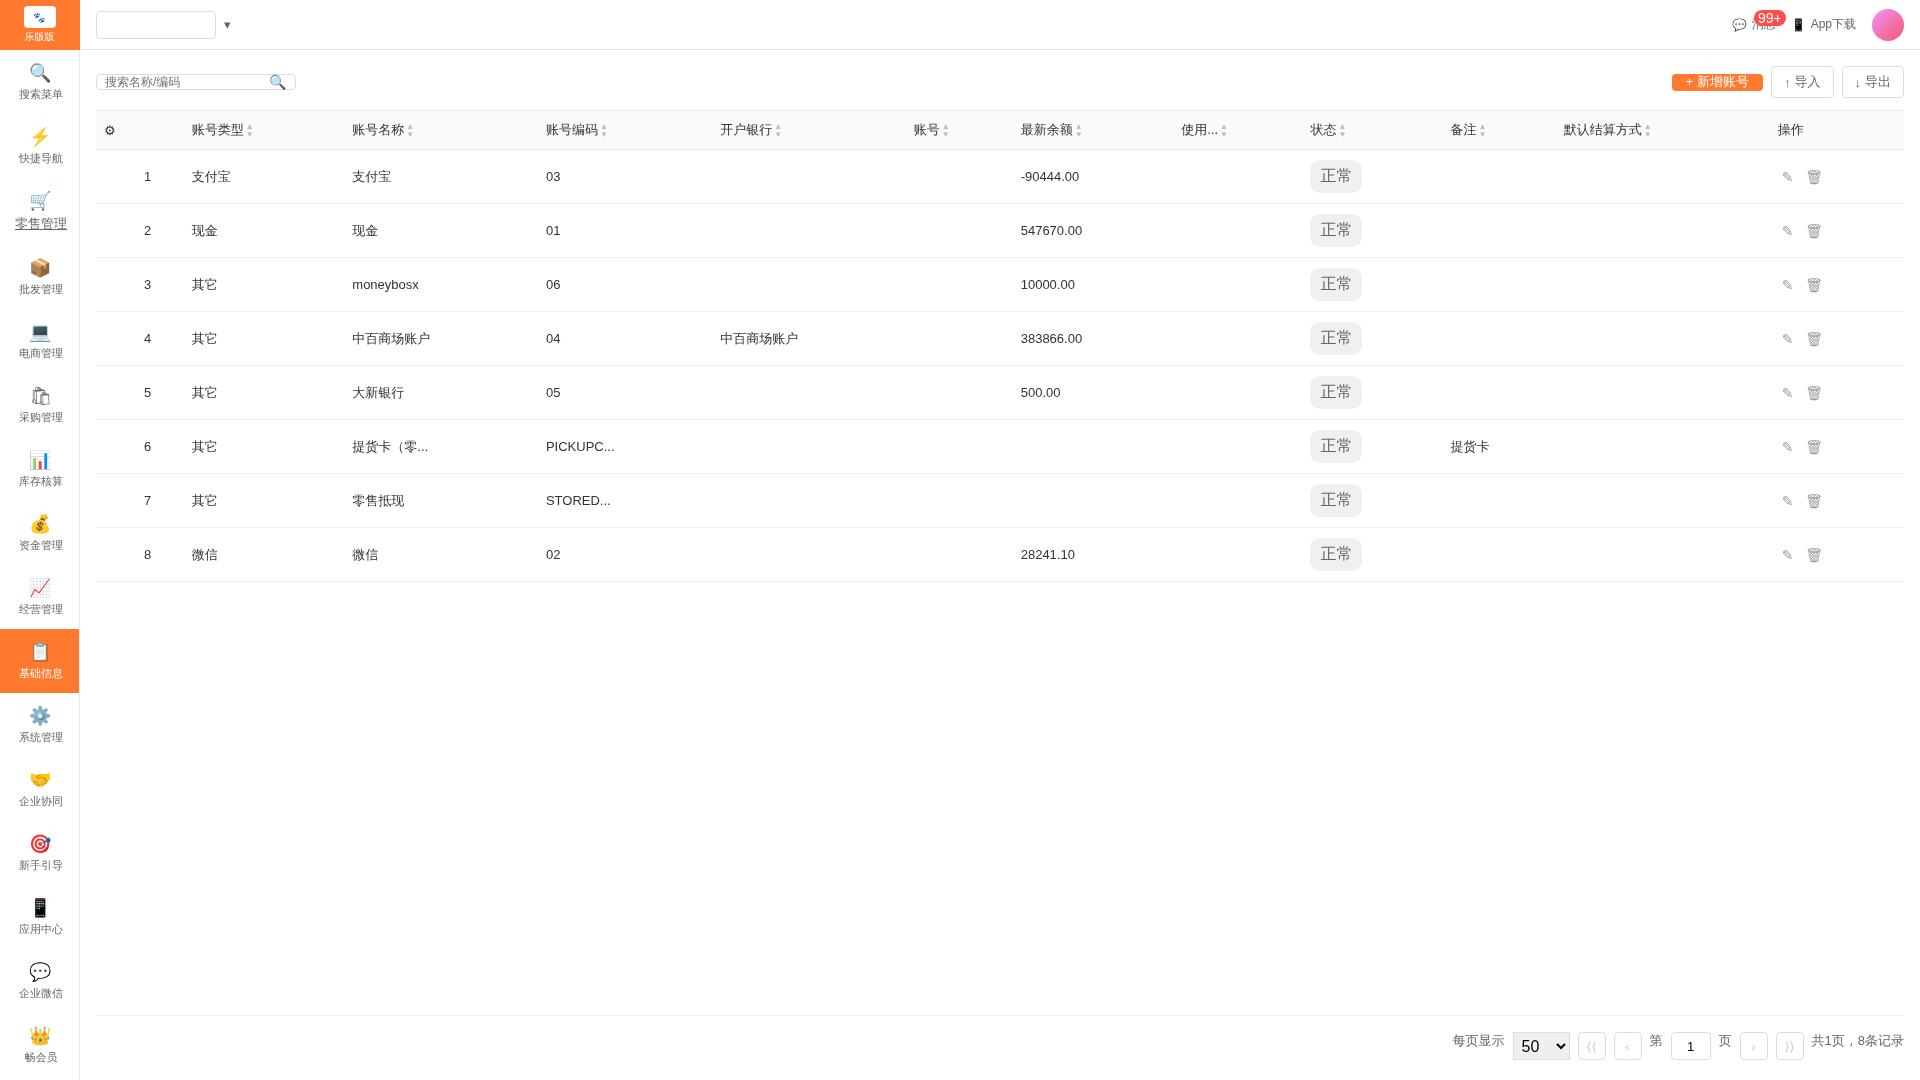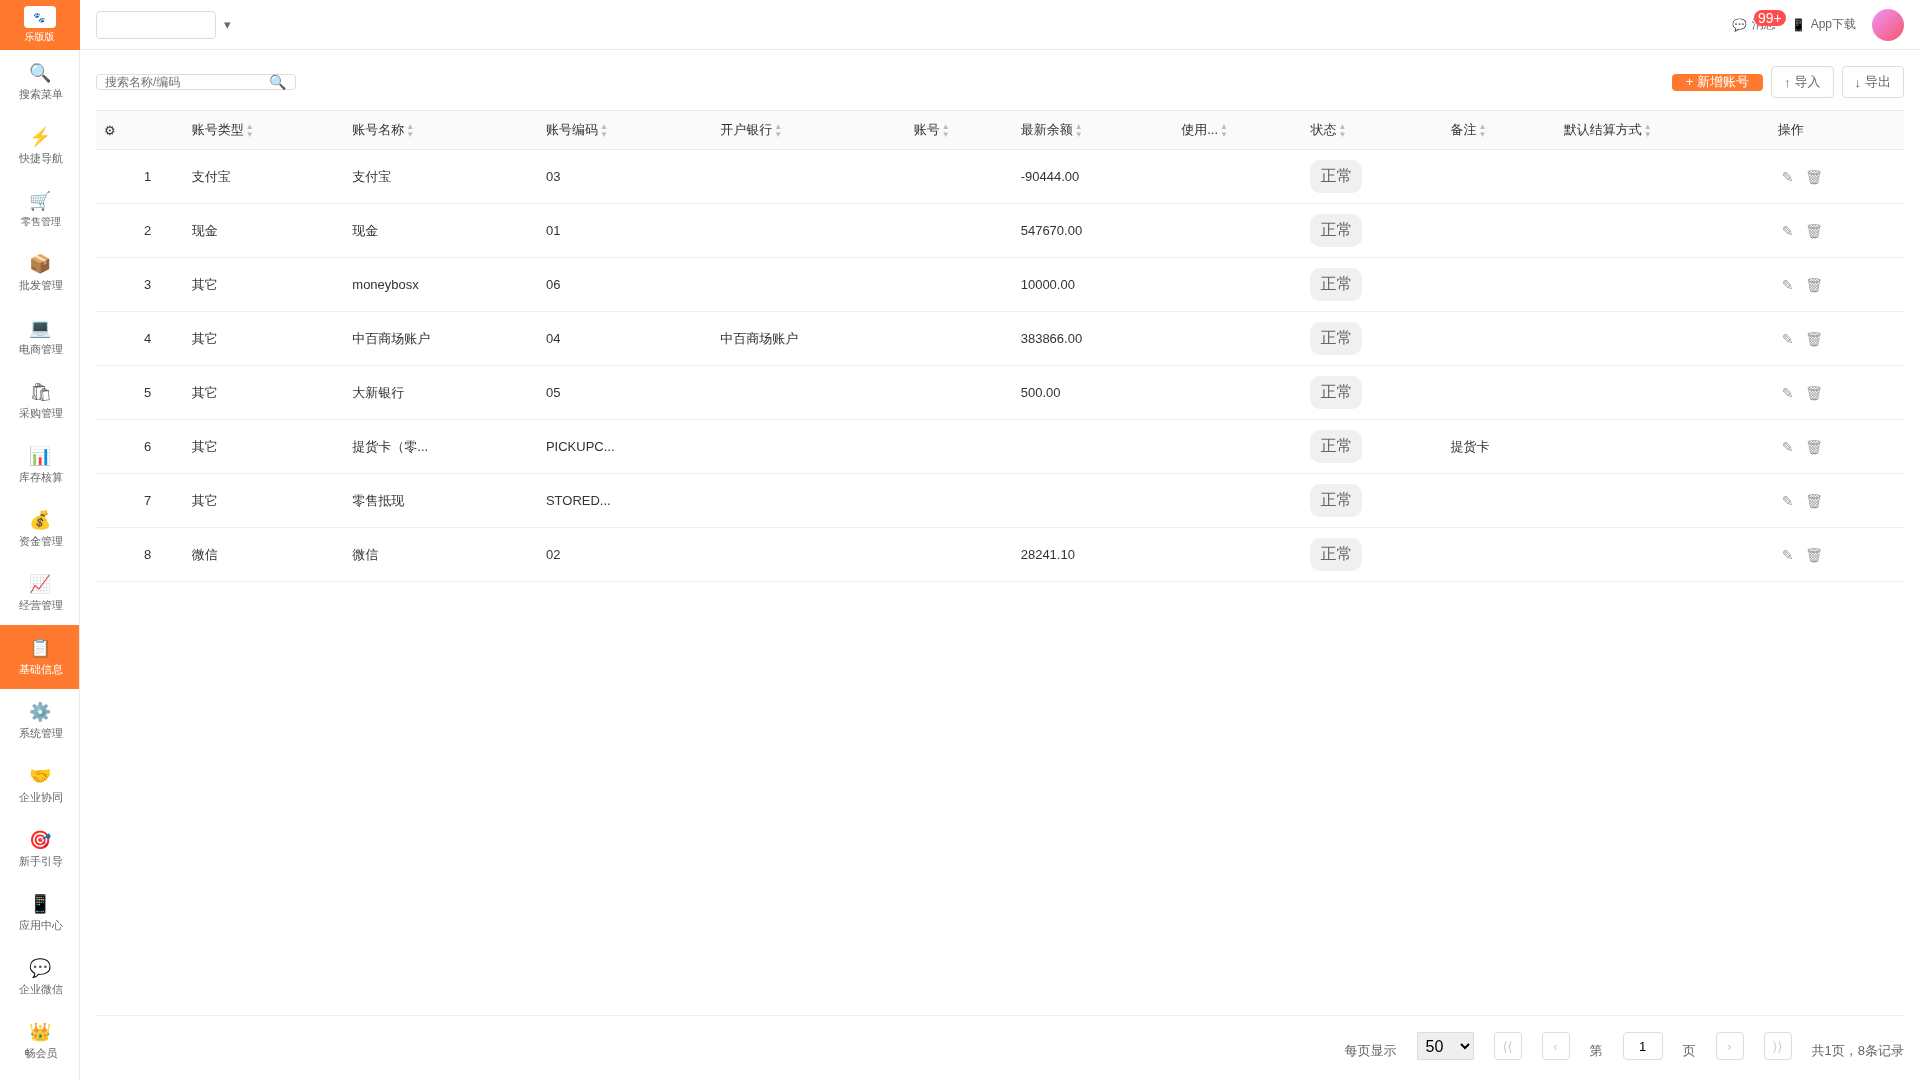--- a/index.html
+++ b/index.html
@@ -314,24 +314,24 @@
       cursor: pointer;
       color: #999;
       font-size: 14px;
       padding: 2px 4px;
     }
     .gear-col { width: 40px; }
 
     
     .pagination-bar {
       display: flex;
-      align-items: flex-end;
+      align-items: flex-start;
       justify-content: flex-end;
       padding: 16px 0 4px;
-      gap: 20px;
+      gap: 8px;
       font-size: 13px;
       color: #666;
       border-top: 1px solid #f0f0f0;
       margin-top: auto;
     }
     .page-size-select {
       border: 1px solid #ddd;
       border-radius: 0;
       padding: 2px 4px;
       font-size: 16px;
@@ -380,21 +380,21 @@
       <div class="sidebar-item">
         <span class="icon">🔍</span>
         <span style="font-size:11px;">搜索菜单</span>
       </div>
       <div class="sidebar-item">
         <span class="icon">⚡</span>
         <span style="font-size:11px;">快捷导航</span>
       </div>
       <div class="sidebar-item">
         <span class="icon">🛒</span>
-        <span style="font-size:10px;">零售管理</span>
+        <span style="font-size:13px;text-decoration:underline;">零售管理</span>
       </div>
       <div class="sidebar-item">
         <span class="icon">📦</span>
         <span style="font-size:11px;">批发管理</span>
       </div>
       <div class="sidebar-item">
         <span class="icon">💻</span>
         <span style="font-size:11px;">电商管理</span>
       </div>
       <div class="sidebar-item">

